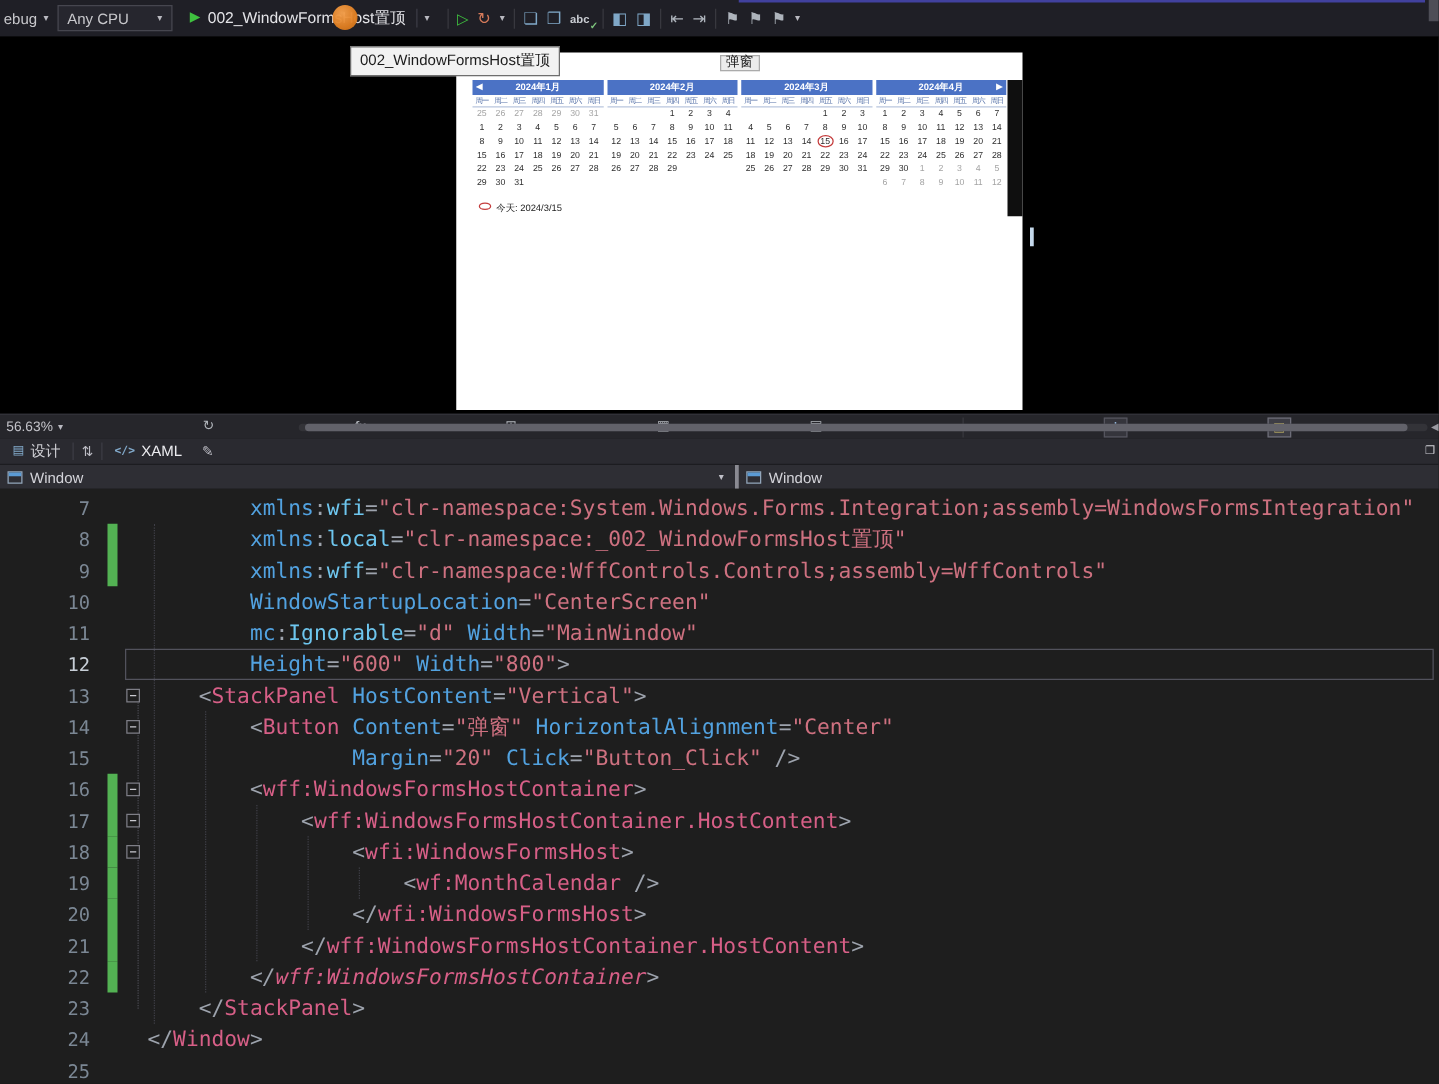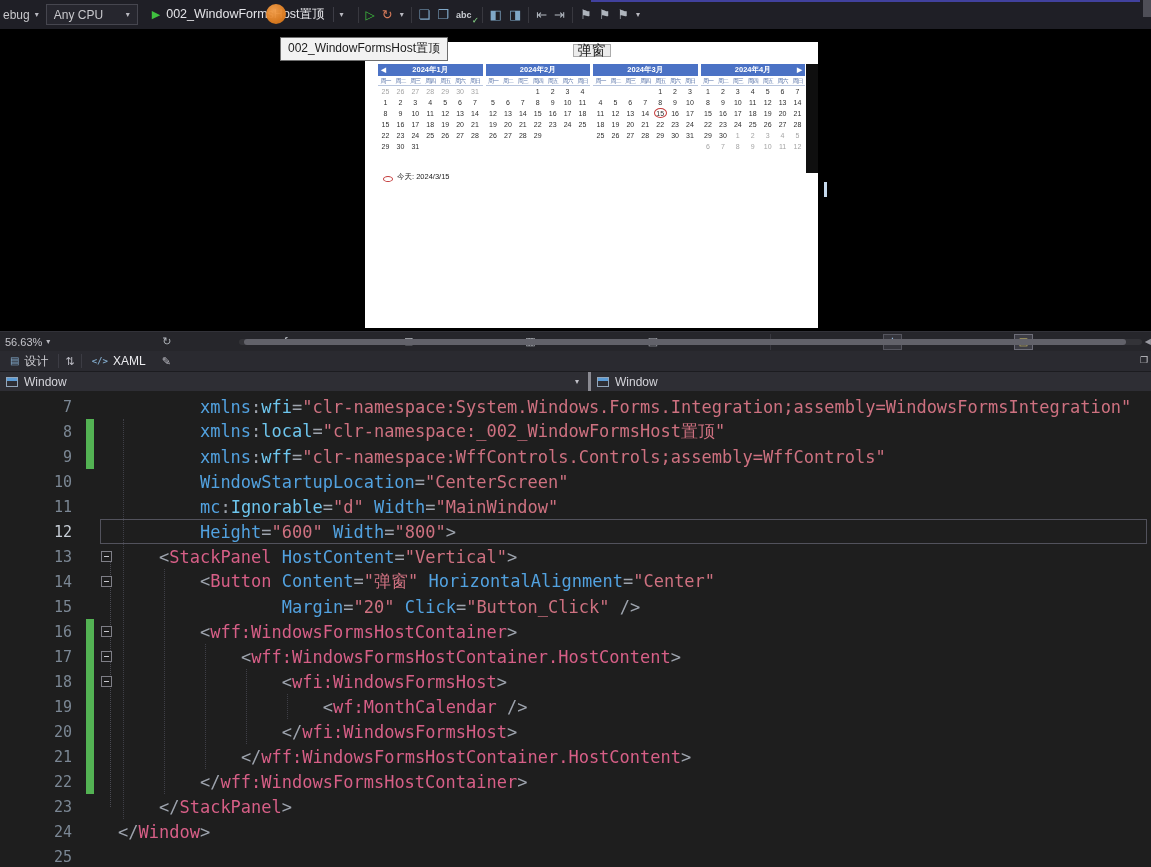--- a/index.html
+++ b/index.html
@@ -30,37 +30,37 @@
     background:radial-gradient(circle at 38% 32%, #f6a14d, #e07f22 60%, #c56a14);opacity:.96;z-index:6;}
   .top-accent{position:absolute;left:591px;top:0;width:549px;height:2px;background:#41419e;}
   .top-right-strip{position:absolute;right:0;top:0;width:8px;height:17px;background:#4e4e57;}
 
   .tooltip{position:absolute;left:280px;top:37px;background:#f2f2f2;border:1px solid #6e6e6e;
     color:#1b1b1b;font-size:12px;padding:2px 7px 3px;z-index:7;white-space:nowrap;}
 
   
   .designer{position:absolute;left:0;top:29px;width:100%;height:302px;background:#000;}
   .window-preview{position:absolute;left:365px;top:13px;width:453px;height:286px;background:#fff;}
-  .popup-btn{position:absolute;top:2px;left:50%;transform:translateX(-50%);font-size:14px;line-height:11px;
+  .popup-btn{position:absolute;top:2px;left:50%;transform:translateX(-50%);font-size:11px;line-height:11px;
     color:#1c1c1c;background:#ececec;border:1px solid #ababab;padding:0 4px;font-family:inherit;}
   .calendar{position:absolute;left:13px;top:22px;width:427px;}
   .months{display:flex;gap:3px;}
   .month{flex:1;min-width:0;}
   .m-title{position:relative;height:12px;background:var(--accent_blue,#4b72c5);color:#fff;font-size:7.5px;
     line-height:12px;text-align:center;font-weight:bold;}
   .m-nav{position:absolute;top:0;font-size:6.5px;line-height:12px;color:#fff;}
   .m-nav.prev{left:3px;} .m-nav.next{right:3px;}
   .m-week{display:flex;height:10px;border-bottom:1px solid #b9c6de;}
   .wd{flex:1;text-align:center;font-size:6px;line-height:10px;color:#5974aa;letter-spacing:-1px;overflow:hidden;white-space:nowrap;}
   .m-row{display:flex;height:11px;}
   .dc{flex:1;position:relative;text-align:center;font-size:7px;line-height:11px;color:#2e2e2e;}
   .dc.mut{color:#a4a4a4;}
   .dc.today::after{content:"";position:absolute;left:1px;right:1px;top:0;bottom:1px;
     border:1px solid var(--today_red,#c43c3c);border-radius:50%;}
-  .cal-footer{display:flex;align-items:flex-end;gap:4px;margin-top:20px;padding-left:5px;}
+  .cal-footer{display:flex;align-items:flex-start;gap:4px;margin-top:10px;padding-left:5px;}
   .today-ellipse{width:10px;height:6px;border:1.5px solid var(--today_red,#c43c3c);border-radius:50%;flex:none;}
   .today-text{font-size:7.5px;color:#222;}
   .cal-strip{position:absolute;right:0;top:22px;width:12px;height:109px;background:#0f0f0f;}
   .designer-caret{position:absolute;left:824px;top:153px;width:3px;height:15px;background:#c5d9ec;}
 
   
   .zoombar{position:absolute;left:0;top:331px;width:100%;height:20px;background:#26262b;
     display:flex;align-items:center;gap:9px;padding-left:5px;border-top:1px solid #313138;justify-content:space-between;}
   .zoom-combo{display:flex;align-items:center;gap:4px;color:#c4c4ca;font-size:11px;}
   .zicon{color:#b3b7bd;font-size:11px;line-height:1;}
@@ -605,21 +605,21 @@
       <div class="ed-row">
         <span class="ln">21</span>
         <span class="chgcol on"></span>
         <span class="foldcol"></span>
         <span class="code" style="padding-left: 122.88px;"><span class="tk-p">&lt;/</span><span class="tk-t">wff:WindowsFormsHostContainer.HostContent</span><span class="tk-p">&gt;</span></span>
       </div>
       <div class="ed-row">
         <span class="ln">22</span>
         <span class="chgcol on"></span>
         <span class="foldcol"></span>
-        <span class="code" style="padding-left: 81.92px;"><span class="tk-p">&lt;/</span><span class="tk-t">wff:WindowsFormsHostContainer</span><span class="tk-p">&gt;</span></span>
+        <span class="code" style="padding-left: 81.92px; font-style: italic;"><span class="tk-p">&lt;/</span><span class="tk-t">wff:WindowsFormsHostContainer</span><span class="tk-p">&gt;</span></span>
       </div>
       <div class="ed-row">
         <span class="ln">23</span>
         <span class="chgcol"></span>
         <span class="foldcol"></span>
         <span class="code" style="padding-left: 40.96px;"><span class="tk-p">&lt;/</span><span class="tk-t">StackPanel</span><span class="tk-p">&gt;</span></span>
       </div>
       <div class="ed-row">
         <span class="ln">24</span>
         <span class="chgcol"></span>

